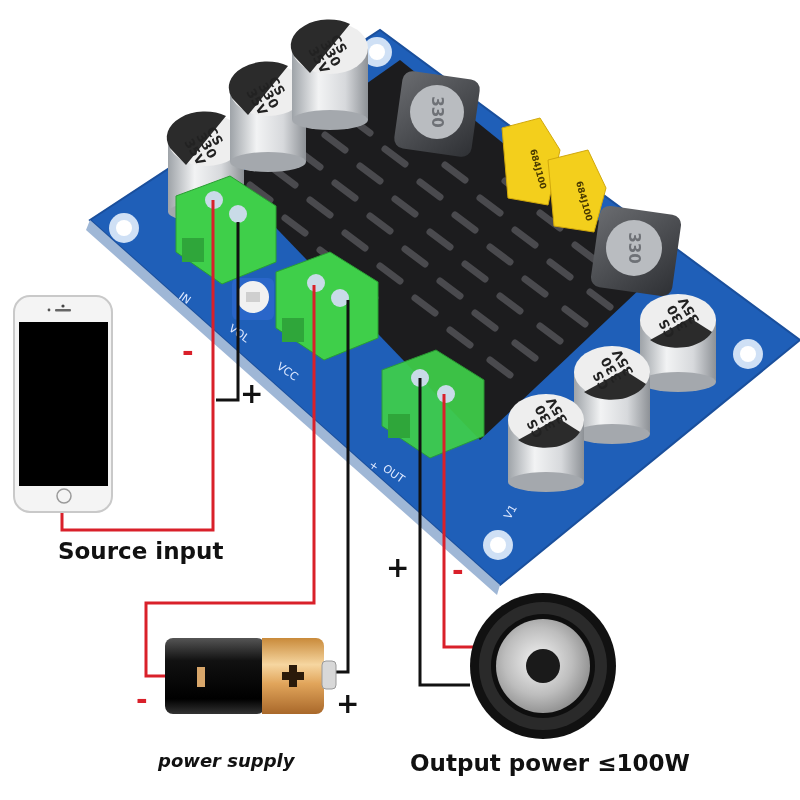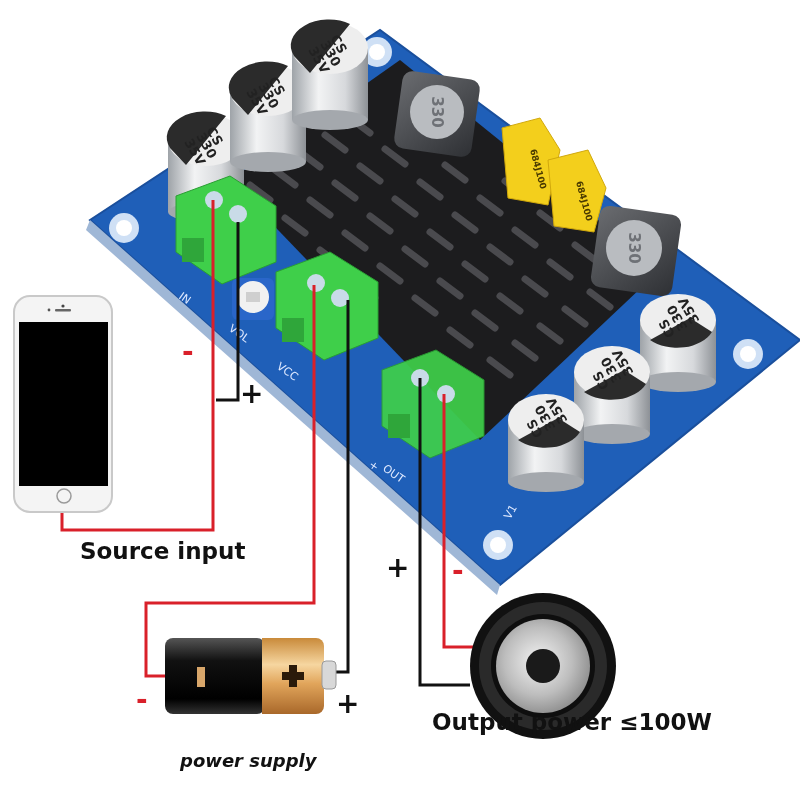--- a/index.html
+++ b/index.html
@@ -1,18 +1,18 @@
 <!DOCTYPE html>
 <html><head>
 <meta charset="utf-8">
 <style>
   html,body{margin:0;padding:0;background:#ffffff;}
   body{width:800px;height:800px;position:relative;overflow:hidden;font-family:"DejaVu Sans",sans-serif;}
   #scene{position:absolute;left:0;top:0;width:800px;height:800px;}
-  .label{position:absolute;color:#111;font-weight:bold;font-family:"DejaVu Sans",sans-serif;margin-left:22px;}
+  .label{position:absolute;color:#111;font-weight:bold;font-family:"DejaVu Sans",sans-serif;}
   .sign{position:absolute;font-weight:bold;font-family:"DejaVu Sans",sans-serif;line-height:1;}
   .cap-text{font-family:"DejaVu Sans",sans-serif;font-weight:bold;}
   .silk{font-family:"DejaVu Sans",sans-serif;fill:#dfe9ff;font-size:11px;}
 </style>
 </head>
 <body>
 
 <div id="scene">
 <svg width="800" height="800" viewBox="0 0 800 800" xmlns="http://www.w3.org/2000/svg">
   <defs>
@@ -267,14 +267,14 @@
   <div class="sign" style="left:182px;top:338px;color:#d9202a;font-size:28px;">-</div>
   <div class="sign" style="left:240px;top:380px;color:#111;font-size:28px;">+</div>
   <div class="sign" style="left:136px;top:686px;color:#d9202a;font-size:28px;">-</div>
   <div class="sign" style="left:336px;top:690px;color:#111;font-size:28px;">+</div>
   <div class="sign" style="left:386px;top:554px;color:#111;font-size:28px;">+</div>
   <div class="sign" style="left:452px;top:557px;color:#d9202a;font-size:28px;">-</div>
 
   
   <div class="label" style="left:58px;top:538px;font-size:23px;">Source input</div>
   <div class="label" style="left:158px;top:750px;font-size:18px;font-style:italic;">power supply</div>
-  <div class="label" style="left:410px;top:709px;font-size:23px;">Output power ≤100W</div>
+  <div class="label" style="left:410px;top:750px;font-size:23px;">Output power ≤100W</div>
 </div>
 
 </body></html>

